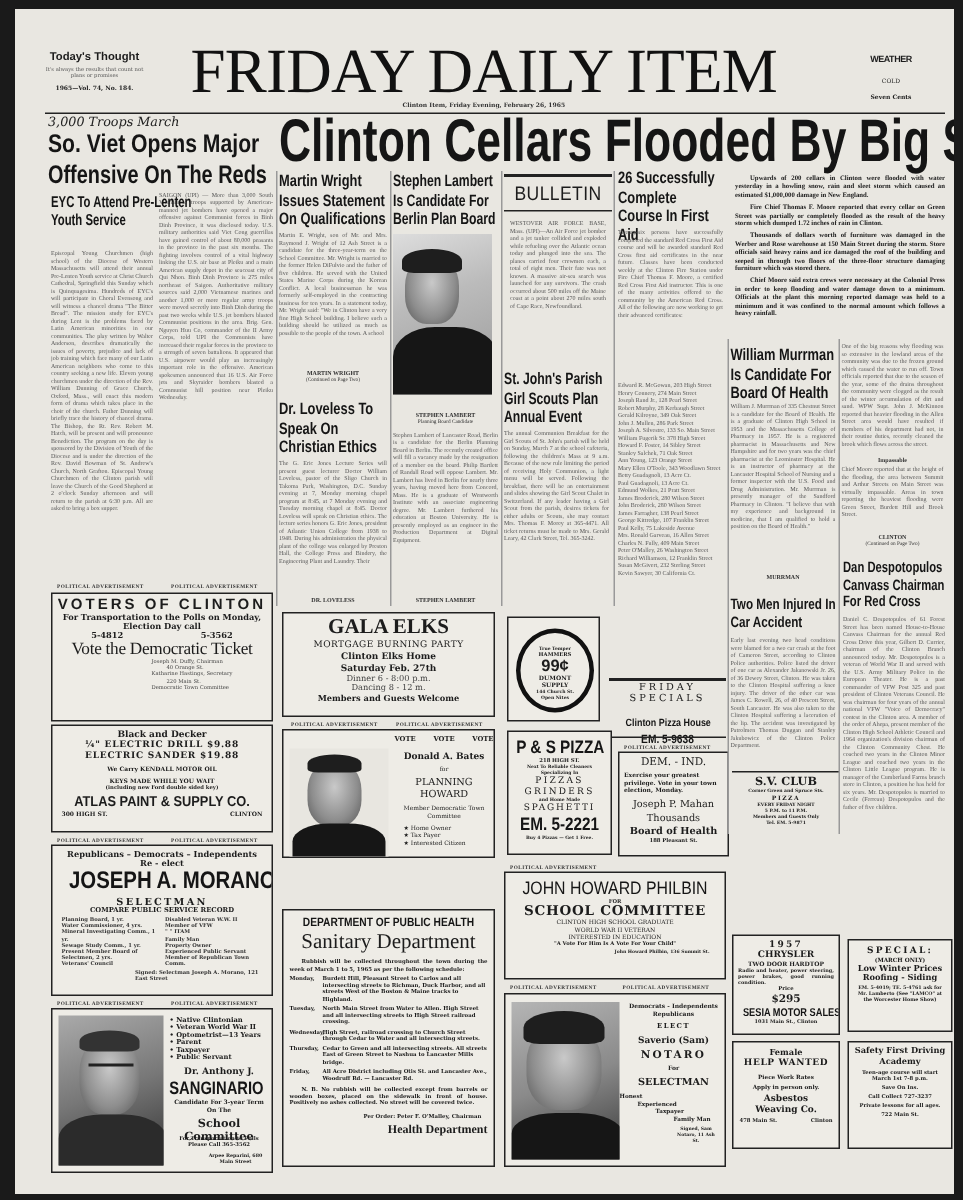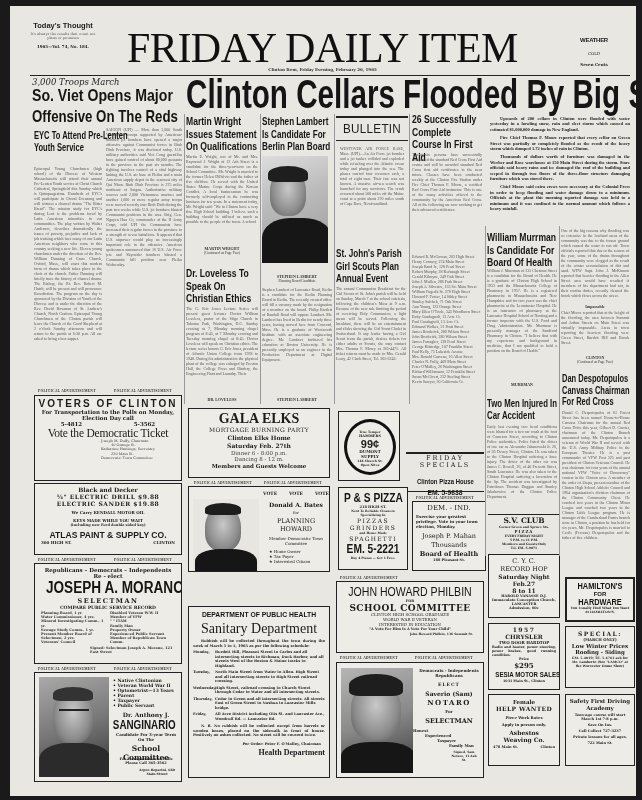--- a/index.html
+++ b/index.html
@@ -16,21 +16,21 @@
 .hair{position:absolute;background:#1e1e1e;border-radius:50% 50% 20% 20%}
 .suit{position:absolute;background:#161616;border-radius:40% 40% 0 0}
 .rule{position:absolute;background:#222}
 .sig{font-family:"Liberation Serif",serif;font-size:4px;font-weight:bold;text-align:center;color:#333}
 </style>
 </head>
 <body>
 
 <div class="page">
 
-  <div class="abs" style="left:18px;top:15px;width:70px">
+  <div class="abs" style="left:18px;top:27px;width:70px">
     <div style="font-family:'Liberation Sans',sans-serif;font-size:7.5px;font-weight:bold;text-align:center">Today's Thought</div>
     <div style="font-size:3.5px;line-height:4px;color:#555;text-align:center;margin-top:2px">It's always the results that count not plans or promises</div>
     <div style="font-size:4px;font-weight:bold;margin-top:4px;text-align:center">1965—Vol. 74, No. 184.</div>
   </div>
   <div class="abs c" style="left:95px;top:20px;width:435px;font-family:'Liberation Serif',serif;font-size:42px;line-height:44px;letter-spacing:-0.5px;color:#111">FRIDAY DAILY ITEM</div>
   <div class="abs c" style="left:95px;top:61px;width:435px;font-size:4px;font-weight:bold;color:#333">Clinton Item, Friday Evening, February 26, 1965</div>
   <div class="abs c" style="left:554px;top:31px;width:60px">
     <div style="font-family:'Liberation Sans',sans-serif;font-size:6px;font-weight:bold;letter-spacing:-.3px">WEATHER</div>
     <div style="font-size:4px;margin-top:8px">COLD</div>
     <div style="font-size:4px;font-weight:bold;margin-top:6px">Seven Cents</div>
@@ -297,38 +297,21 @@
   <div class="abs c" style="left:478px;top:510px;width:72px">
     <div style="font-size:7.5px;font-weight:bold">S.V. CLUB</div>
     <div style="font-size:3px;font-weight:bold">Corner Green and Spruce Sts.</div>
     <div style="font-size:4px;font-weight:bold;letter-spacing:1px">PIZZA</div>
     <div style="font-size:3px;font-weight:bold">EVERY FRIDAY NIGHT</div>
     <div style="font-size:3px;font-weight:bold">5 P.M. to 11 P.M.</div>
     <div style="font-size:3px;font-weight:bold">Members and Guests Only</div>
     <div style="font-size:3px;font-weight:bold">Tel. EM. 5-9871</div>
   </div>
 
-  <div class="box" style="left:478px;top:548px;width:72px;height:64px">
-    <div class="c" style="font-size:6.5px;margin-top:2px">C. Y. C.</div>
-    <div class="c" style="font-size:6.5px">RECORD HOP</div>
-    <div class="c" style="font-size:6px;font-weight:bold">Saturday Night</div>
-    <div class="c" style="font-size:6px;font-weight:bold">Feb.27</div>
-    <div class="c" style="font-size:6px;font-weight:bold">8 to 11</div>
-    <div class="c" style="font-size:3.5px;font-weight:bold">HAROLD VANASSE D.J.</div>
-    <div class="c" style="font-size:3.5px;font-weight:bold">Immaculate Conception Church,</div>
-    <div class="c" style="font-size:3.5px;font-weight:bold">LANCASTER</div>
-    <div class="c" style="font-size:3.5px;font-weight:bold">Admission, 60c</div>
-  </div>
-
-  <div class="box" style="left:555px;top:571px;width:70px;height:45px;border-width:2px">
-    <div class="c cond" style="font-size:9px;display:block;transform:scaleX(.82);transform-origin:center top;margin-top:2px">HAMILTON'S</div>
-    <div class="c cond" style="font-size:6px;display:block">FOR</div>
-    <div class="c cond" style="font-size:9px;display:block;transform:scaleX(.82);transform-origin:center top">HARDWARE</div>
-    <div class="c" style="font-size:3.2px;font-weight:bold;line-height:3.8px;padding:0 3px">You Usually Find What You Want At HAMILTON'S.</div>
-  </div>
+
 
   <div class="box" style="left:178px;top:600px;width:142px;height:172px">
     <div class="c cond" style="font-size:8px;display:block;transform:scaleX(.85);transform-origin:center top;margin-top:3px">DEPARTMENT OF PUBLIC HEALTH</div>
     <div class="c" style="font-family:'Liberation Serif',serif;font-size:14px;line-height:16px;margin-top:2px">Sanitary Department</div>
     <div style="font-size:3.6px;line-height:4.5px;font-weight:bold;padding:2px 4px;text-indent:8px;text-align:justify">Rubbish will be collected throughout the town during the week of March 1 to 5, 1965 as per the following schedule:</div>
     <div style="padding:0 4px">
       <div style="display:flex;font-size:3.6px;line-height:4.5px;font-weight:bold;margin-bottom:2px">
           <span style="width:22px;flex:none">Monday,</span>
           <span>Burdett Hill, Pleasant Street to Carlos and all intersecting streets to Richman, Duck Harbor, and all streets West of the Boston &amp; Maine tracks to Highland.</span>
         </div>

